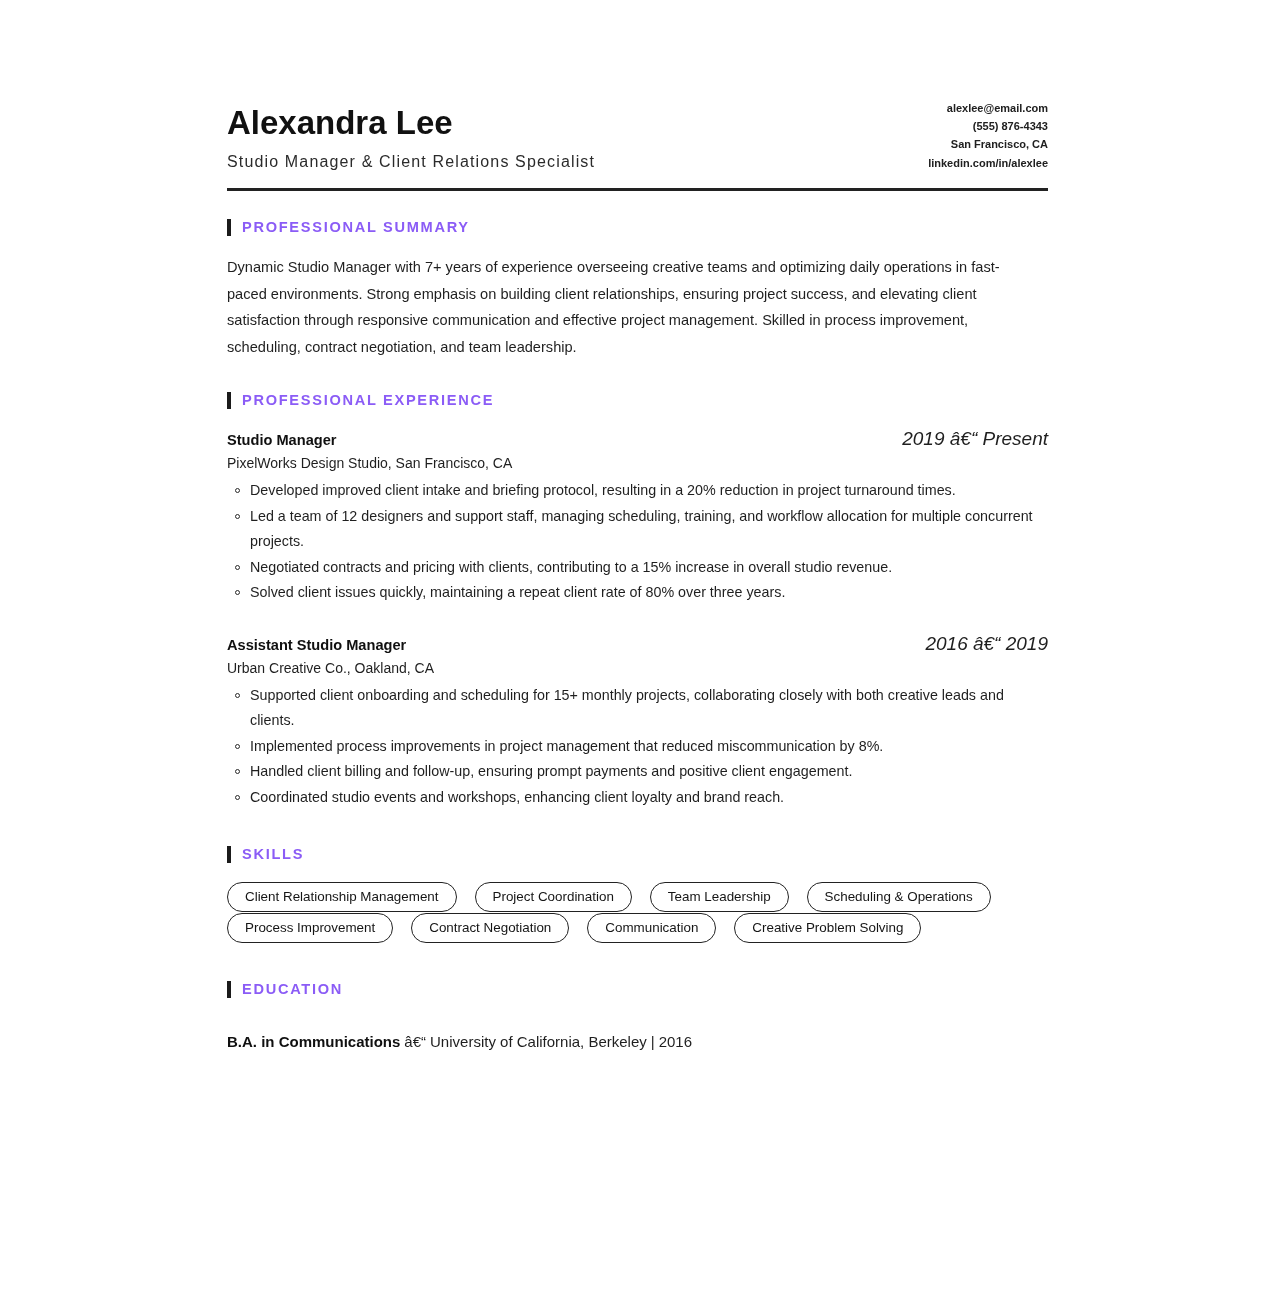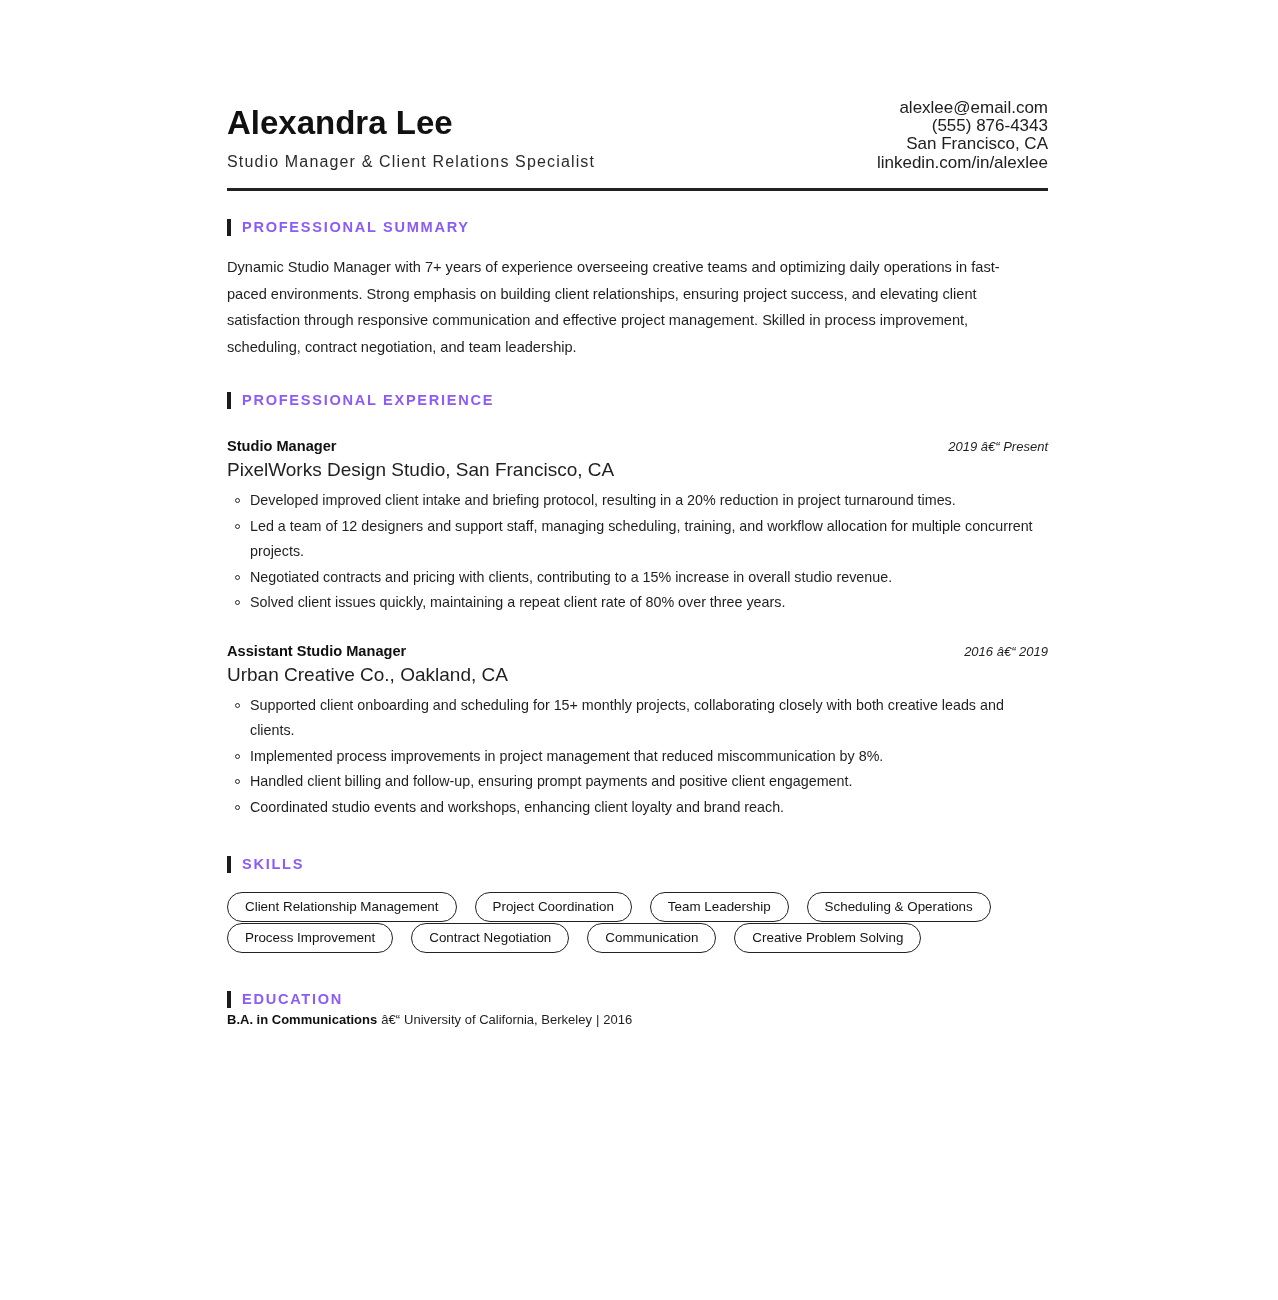--- a/index.html
+++ b/index.html
@@ -51,25 +51,26 @@
   .title {
     font-size: 16px;
     font-weight: normal;
     letter-spacing: 1.15px;
     color: #2b2b2b;
     margin: 12px 0 0 0;
     white-space: nowrap;
   }
   .contact {
     text-align: right;
-    font-size: 17px;
+    font-size: 11px;
     line-height: 18.2px;
     color: #202020;
     padding-top: 4px;
     white-space: nowrap;
+    font-weight: bold;
   }
   .contact div { display: block; }
 
   .rule {
     border: 0;
     border-top: 3px solid #222222;
     margin: 16px 0 0 0;
     width: 821px;
   }
 
@@ -104,42 +105,42 @@
   
   .summary {
     margin-top: 18px;
     font-size: 14.6px;
     line-height: 26.8px;
     color: #1f1f1f;
     max-width: 790px;
   }
 
   
-  .job { margin-top: 29px; }
+  .job { margin-top: 19px; }
   .job + .job { margin-top: 27px; }
 
   .job-row {
     display: flex;
     align-items: baseline;
     justify-content: space-between;
   }
   .job-title {
     font-size: 14.6px;
     font-weight: bold;
     color: #101010;
   }
   .job-dates {
-    font-size: 13px;
+    font-size: 19px;
     font-style: italic;
     color: #1f1f1f;
     white-space: nowrap;
   }
   .job-org {
     margin-top: 5px;
-    font-size: 19px;
+    font-size: 14px;
     color: #1f1f1f;
   }
 
   ul.bullets {
     margin: 7px 0 0 0;
     padding-left: 23px;
     list-style: none;
   }
   ul.bullets li {
     position: relative;
@@ -176,22 +177,22 @@
     padding: 5px 17px 6px 17px;
     font-size: 13.4px;
     line-height: 17px;
     color: #151515;
     background: #ffffff;
     white-space: nowrap;
   }
 
   
   .edu-line {
-    margin-top: 1px;
-    font-size: 13px;
+    margin-top: 33px;
+    font-size: 15px;
     line-height: 22px;
     color: #1f1f1f;
   }
   .edu-degree { font-weight: bold; color: #101010; }
   .edu-sep { padding: 0 4px; }
 </style>
 </head>
 <body>
 
 <div class="page">

